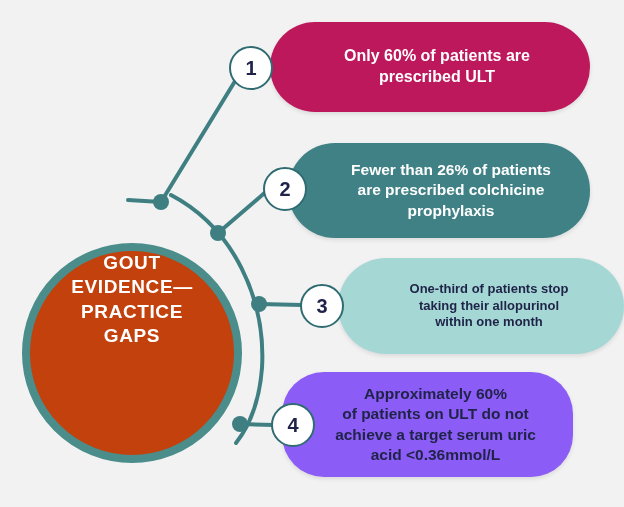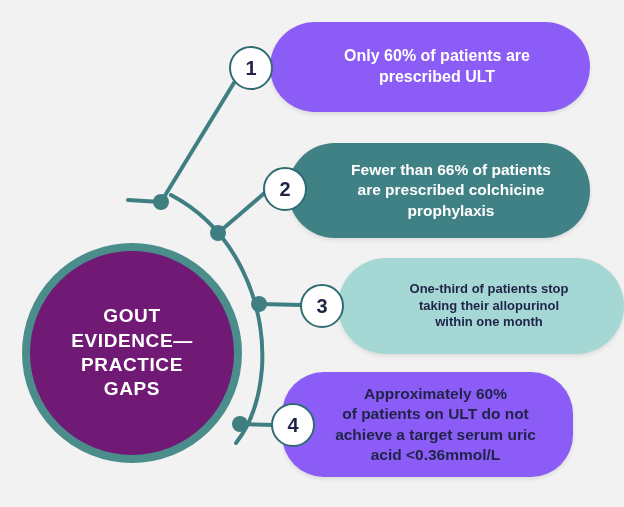--- a/index.html
+++ b/index.html
@@ -31,26 +31,26 @@
   }
 
   
   .hub {
     position: absolute;
     left: 22px;
     top: 243px;
     width: 220px;
     height: 220px;
     border-radius: 50%;
-    background: #701a75;
+    background: #c2410c;
     border: 8px solid #4a8d8b;
     box-sizing: border-box;
     z-index: 3;
     display: flex;
-    align-items: center;
+    align-items: flex-start;
     justify-content: center;
   }
   .hub-label {
     color: #ffffff;
     font-weight: bold;
     font-size: 19px;
     line-height: 1.28;
     letter-spacing: 0.6px;
     text-align: center;
     padding: 0 16px;
@@ -71,21 +71,21 @@
   .card-text {
     font-weight: bold;
     line-height: 1.30;
     white-space: pre-line;
   }
 
   #card-1 {
     left: 270px; top: 22px;
     width: 320px; height: 90px;
     border-radius: 45px;
-    background: #8b5cf6;
+    background: #be185d;
   }
   #card-1 .card-text {
     color: #ffffff;
     font-size: 16px;
     padding: 0 38px 0 52px;
   }
 
   #card-2 {
     left: 288px; top: 143px;
     width: 302px; height: 95px;
@@ -183,21 +183,21 @@
 PRACTICE
 GAPS</div>
   </div>
 
   <div class="card" id="card-1">
     <div class="card-text">Only 60% of patients are
 prescribed ULT</div>
   </div>
 
   <div class="card" id="card-2">
-    <div class="card-text">Fewer than 66% of patients
+    <div class="card-text">Fewer than 26% of patients
 are prescribed colchicine
 prophylaxis</div>
   </div>
 
   <div class="card" id="card-3">
     <div class="card-text">One-third of patients stop
 taking their allopurinol
 within one month</div>
   </div>
 

